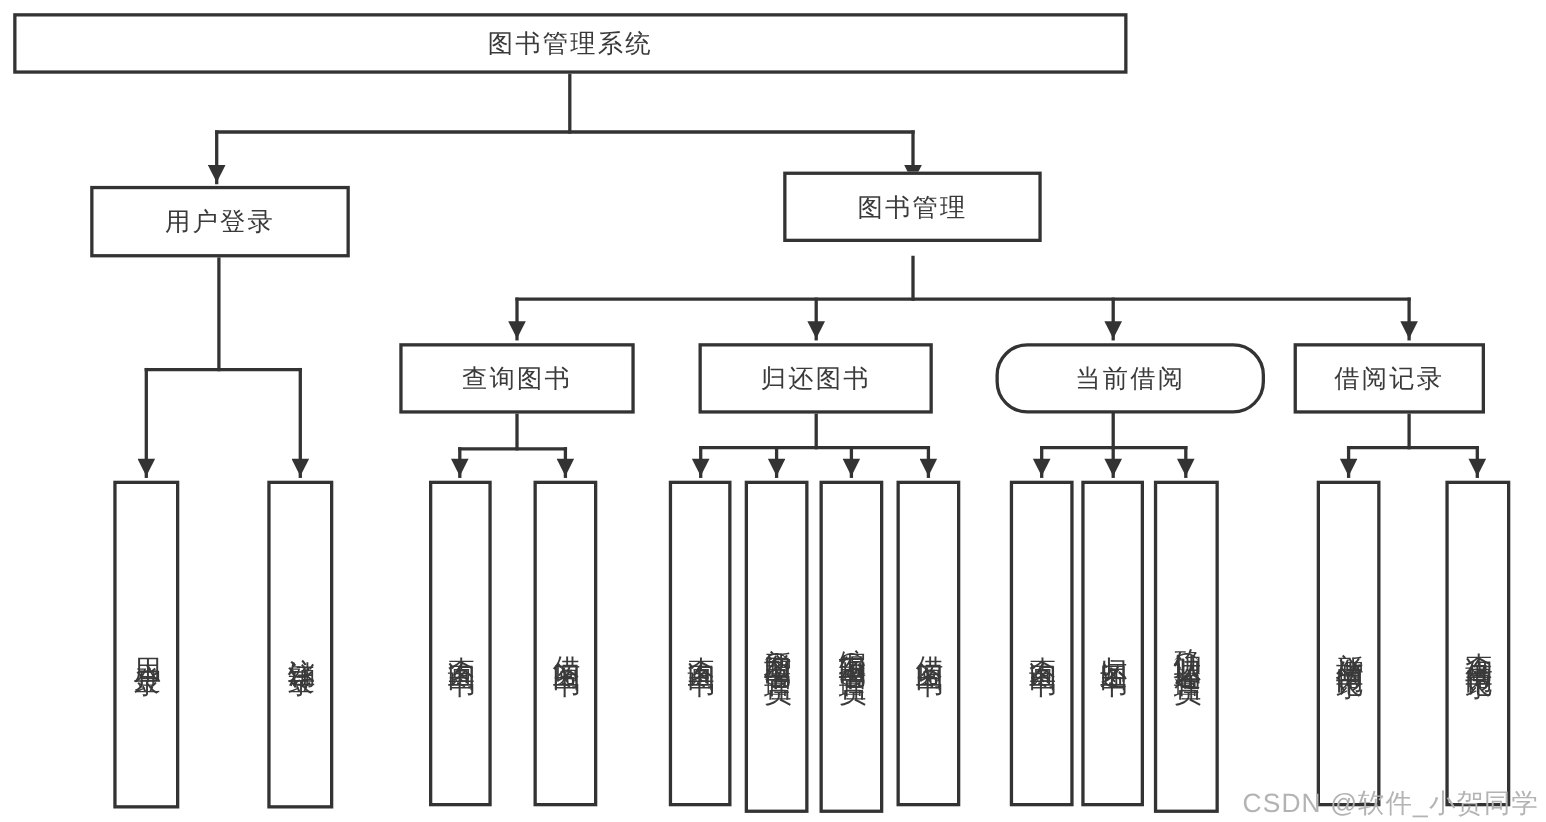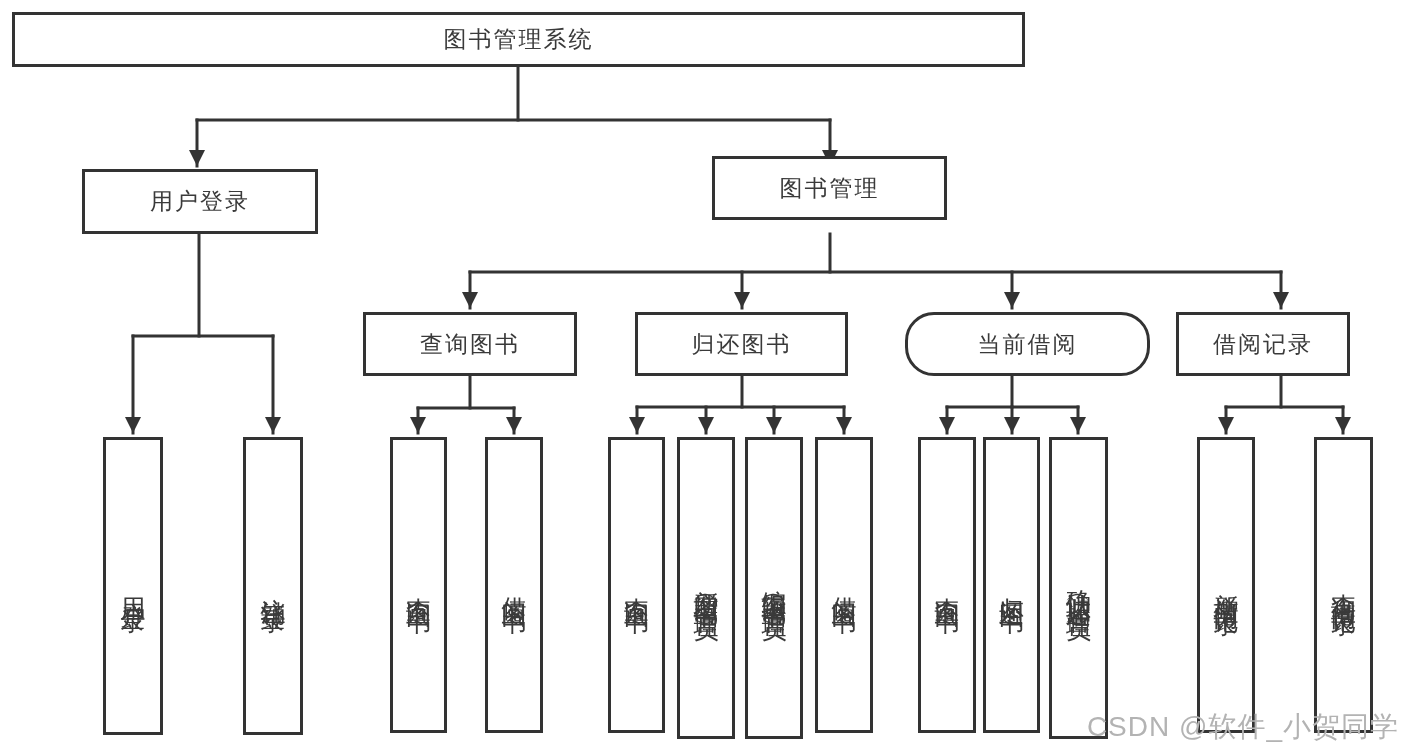--- a/index.html
+++ b/index.html
@@ -39,21 +39,21 @@
     text-orientation: mixed;
     letter-spacing: 4px;
     line-height: 1;
     white-space: nowrap;
   }
 
   .watermark {
     position: absolute;
     right: 6px;
     bottom: 1px;
-    font-size: 28px;
+    font-size: 24px;
     letter-spacing: 1px;
     color: #b3b3b3;
   }
 </style>
 </head>
 <body>
 
 <div class="canvas">
 
   <svg class="connector-layer" width="1405" height="747" viewBox="0 0 1405 747" xmlns="http://www.w3.org/2000/svg">

